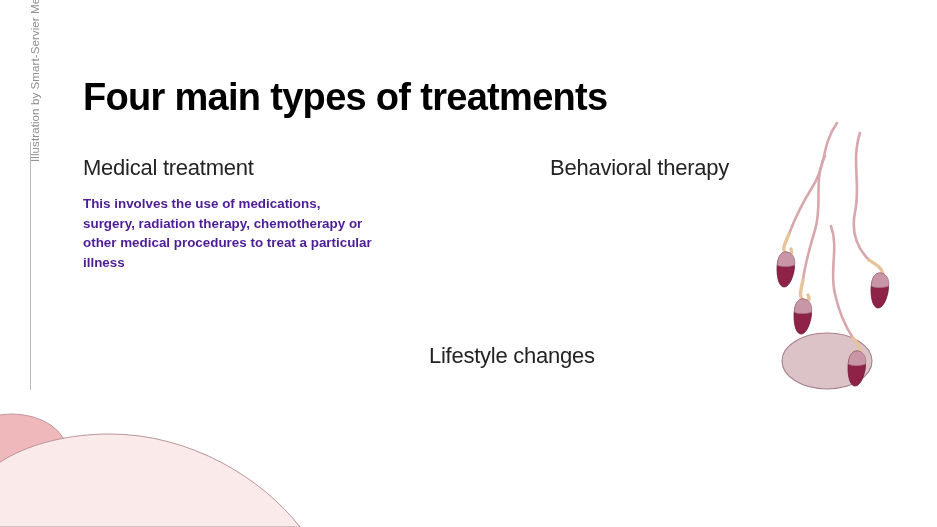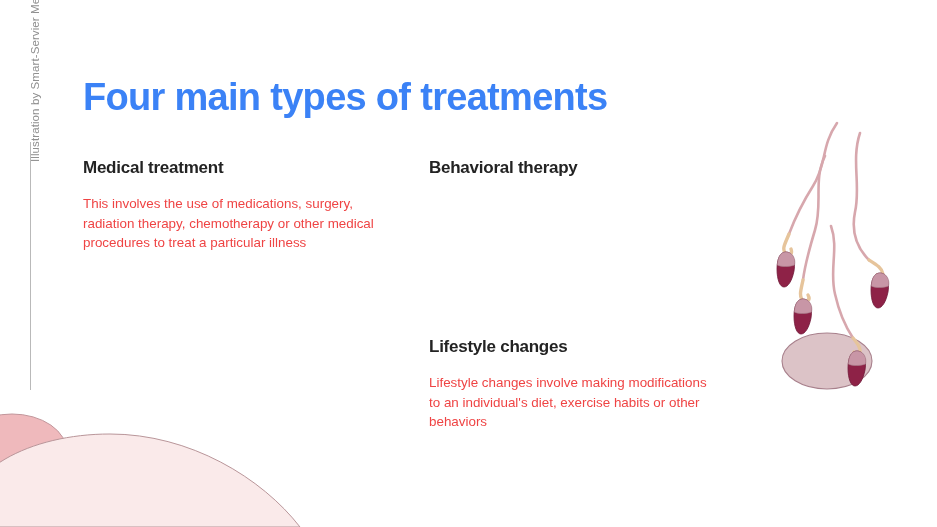--- a/index.html
+++ b/index.html
@@ -56,56 +56,57 @@
   }
 
   
   .title {
     position: absolute;
     left: 83px;
     top: 49px;
     font-size: 38px;
     font-weight: bold;
     letter-spacing: -0.7px;
-    color: #3b82f6;
+    color: #000000;
     line-height: 46px;
     white-space: nowrap;
   }
 
   
   .grid {
     position: absolute;
     left: 83px;
     top: 155px;
     width: 640px;
   }
   .cell {
     position: absolute;
     width: 300px;
   }
   .cell.c-0 { left: 0px;   top: 0px;   }
-  .cell.c-1 { left: 346px; top: 0px;   }
+  .cell.c-1 { left: 346px; top: 0px; text-align: right;   }
   .cell.c-2 { left: 0px;   top: 172px; }
-  .cell.c-3 { left: 346px; top: 179px; }
+  .cell.c-3 { left: 346px; top: 188px; }
 
   .cell-heading {
-    font-size: 17px;
-    font-weight: bold;
+    font-size: 22px;
+    font-weight: normal;
     color: #232323;
     letter-spacing: -0.25px;
     margin: 0 0 13px 0;
     line-height: 26px;
     white-space: nowrap;
   }
   .cell-body {
     font-size: 13.4px;
-    color: #ef4444;
+    color: #4c1d95;
     line-height: 19.6px;
     margin: 0;
     width: 292px;
+    font-weight: bold;
   }
 
   
   .illustration {
     position: absolute;
     left: 765px;
     top: 108px;
     width: 172px;
     height: 295px;
   }
@@ -136,21 +137,20 @@
 
     <div class="cell c-1">
       <h2 class="cell-heading">Behavioral therapy</h2>
     </div>
 
     <div class="cell c-2">
     </div>
 
     <div class="cell c-3">
       <h2 class="cell-heading">Lifestyle changes</h2>
-      <p class="cell-body">Lifestyle changes involve making modifications to an individual's diet, exercise habits or other behaviors</p>
     </div>
 
   </div>
 
   <svg class="illustration" viewBox="0 0 172 295" width="172" height="295" aria-hidden="true">
 
     <ellipse cx="62" cy="253" rx="45" ry="28" fill="#DCC3C7" stroke="#A8808C" stroke-width="1.1"></ellipse>
 
     <path d="M 72 15 C 56 38, 62 56, 48 78 C 36 97, 30 110, 24 126" fill="none" stroke="#D7A7AD" stroke-width="2.6" stroke-linecap="round"></path>
     <path d="M 24 126 C 20 136, 17 140, 20 145 C 23 150, 28 147, 26 141" fill="none" stroke="#E6C49B" stroke-width="3.4" stroke-linecap="round"></path>

